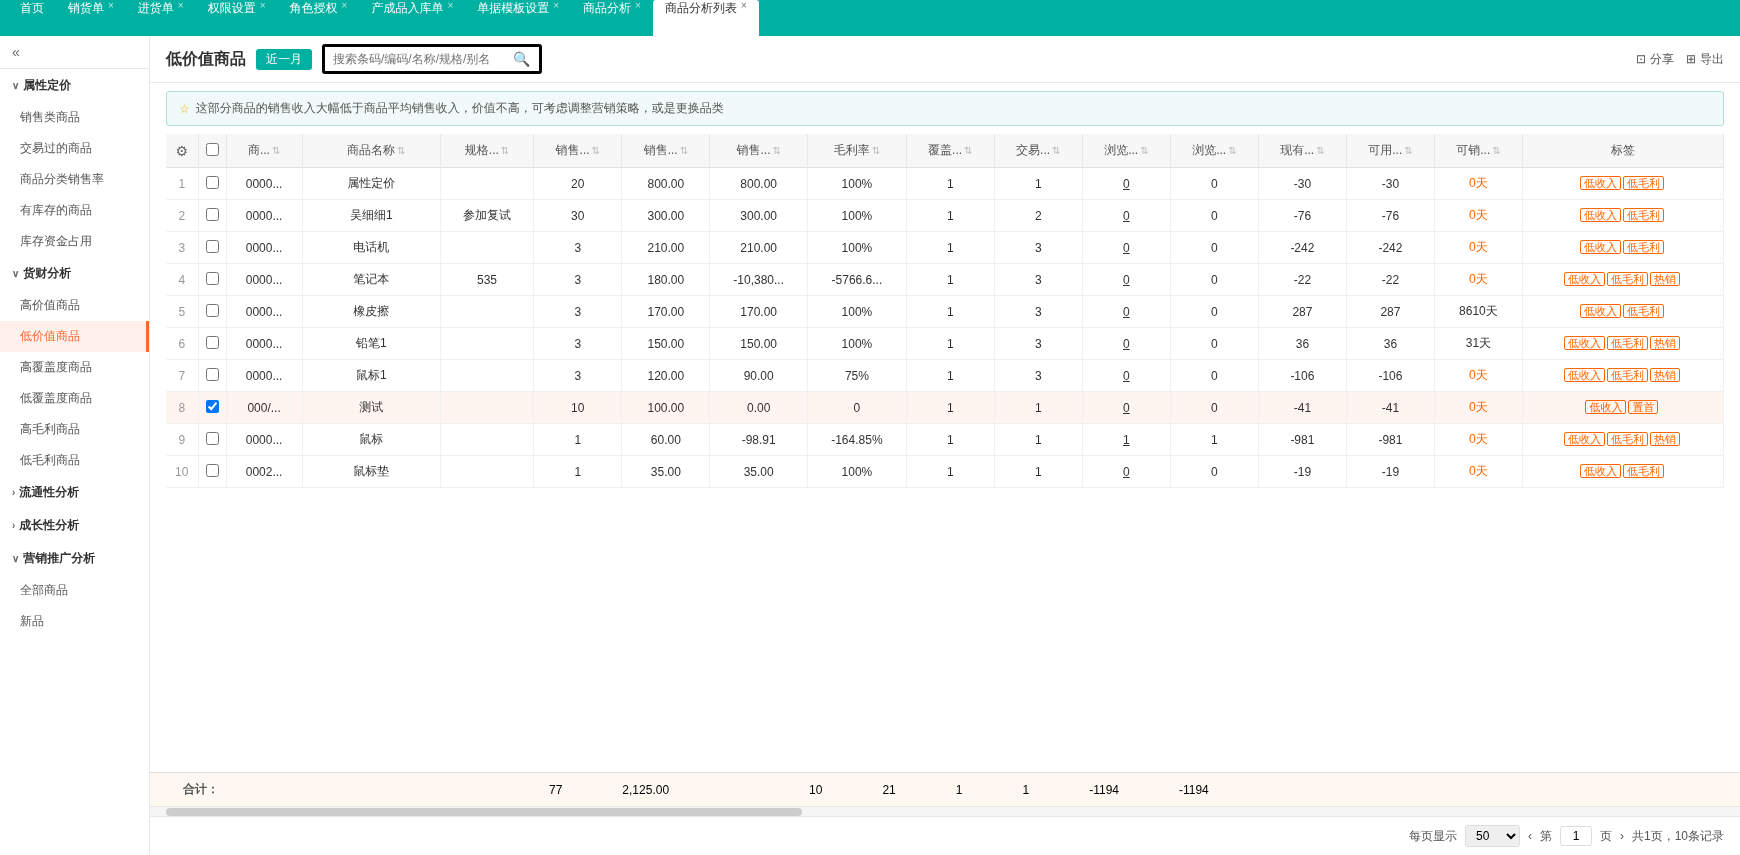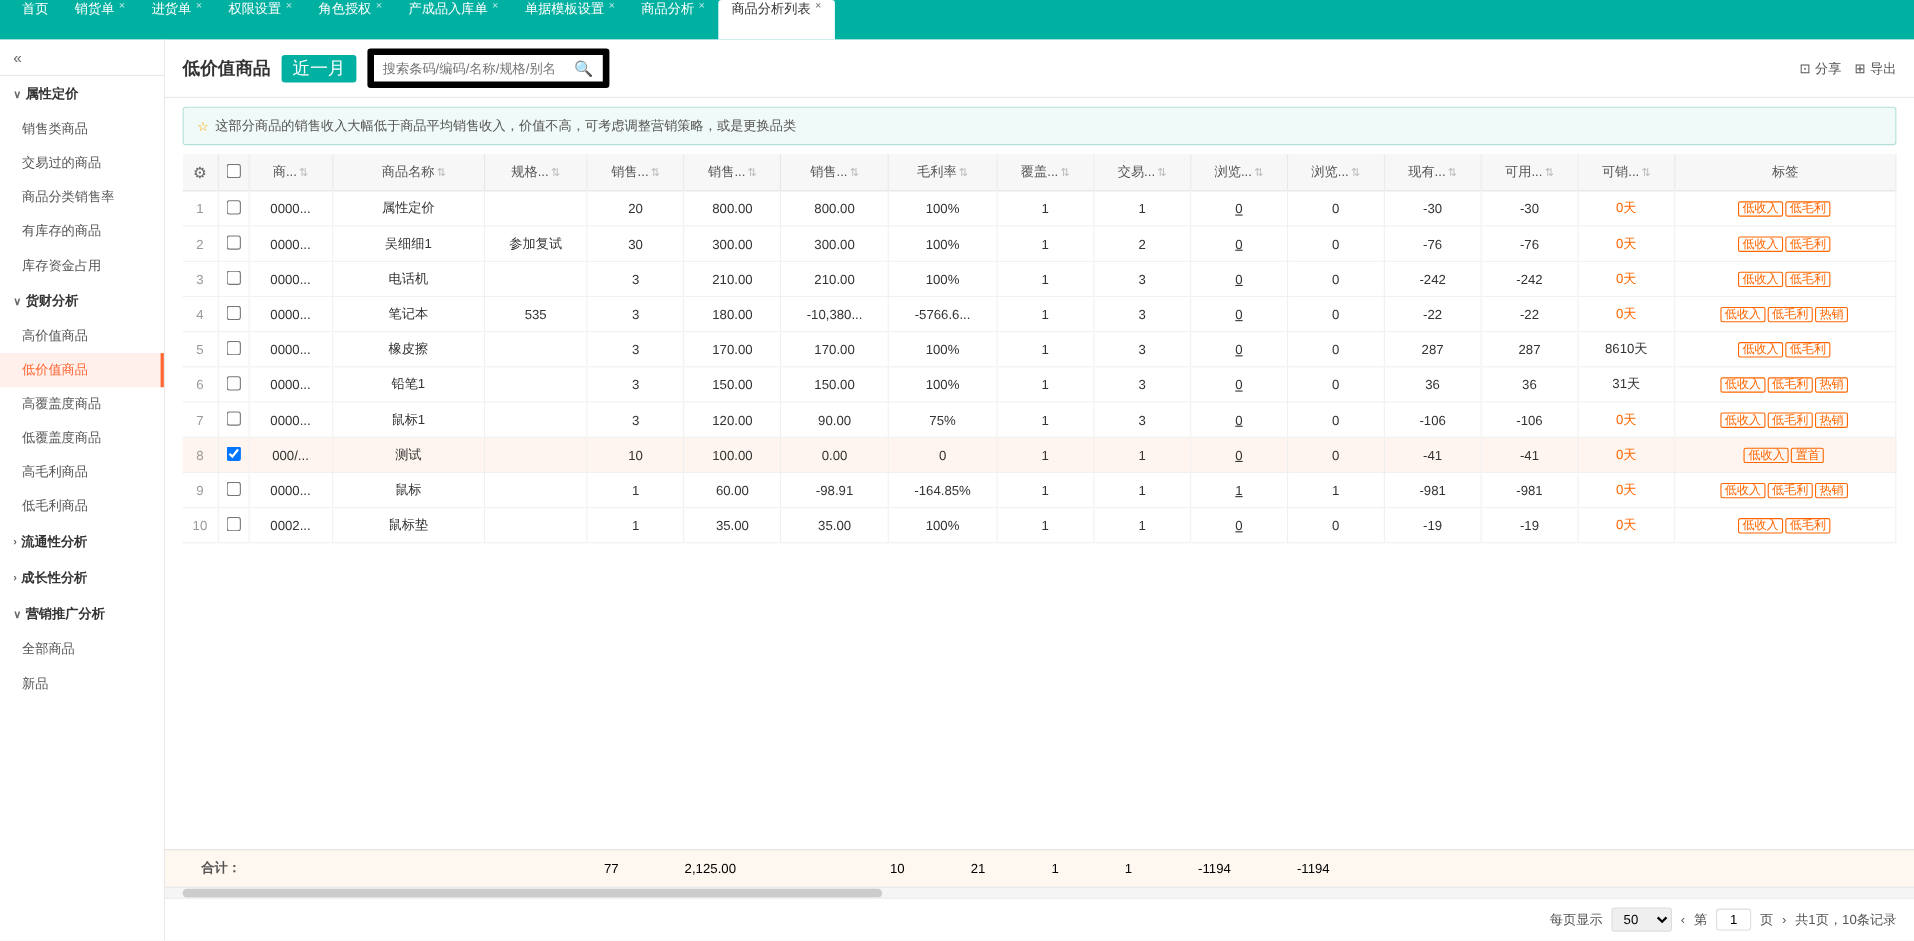--- a/index.html
+++ b/index.html
@@ -91,24 +91,24 @@
       font-size: 16px;
       font-weight: bold;
       color: #333;
     }
     .filter-tag {
       background: #00b0a0;
       color: white;
       padding: 2px 10px;
       border-radius: 3px;
       cursor: pointer;
-      font-size: 16px;
+      font-size: 12px;
     }
     .search-box {
-      border: 6px solid #000000;
+      border: 3px solid #000000;
       border-radius: 3px;
       padding: 4px 8px;
       width: 220px;
       color: #999;
       display: flex;
       align-items: center;
       gap: 6px;
     }
     .search-box input {
       border: none;

